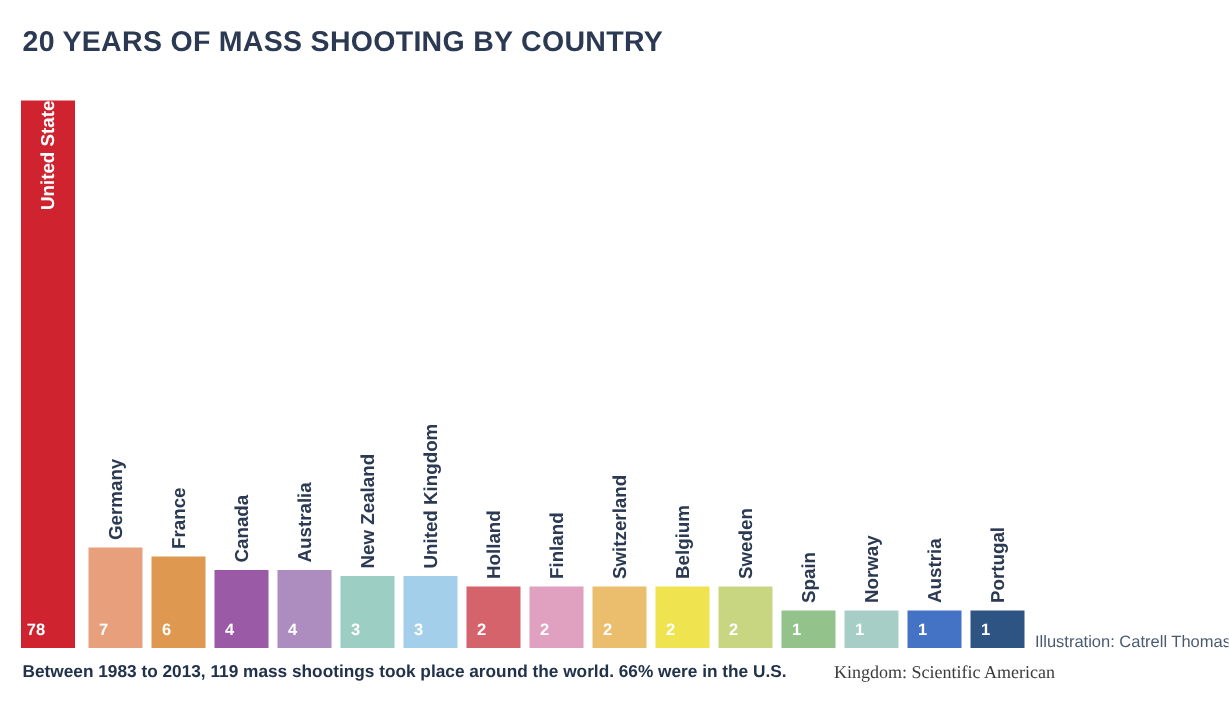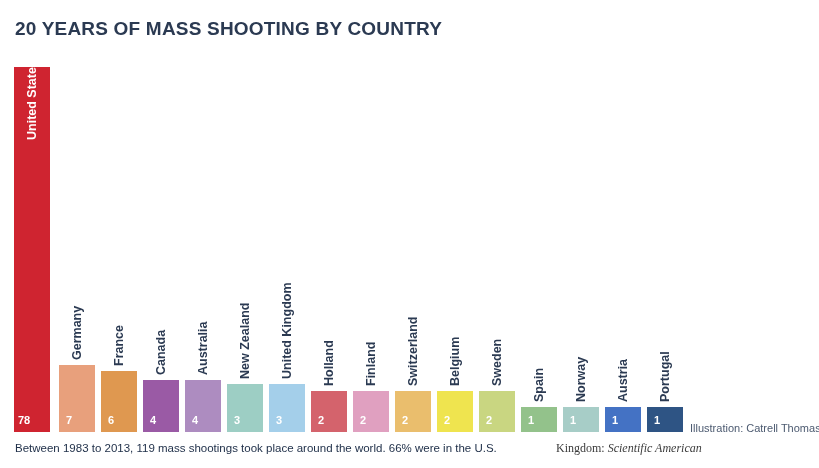--- a/index.html
+++ b/index.html
@@ -81,36 +81,36 @@
 
   .bar-label.inside span {
     color: #ffffff;
   }
 
   #footer-note {
     position: absolute;
     left: 15px;
     top: 442px;
     font-size: 11.5px;
-    font-weight: normal;
+    font-weight: bold;
     color: #22324b;
     white-space: nowrap;
   }
 
   #source-note {
     position: absolute;
     left: 556px;
     top: 441px;
     font-size: 12px;
     color: #3b3b3b;
     font-family: "Liberation Serif", serif;
     white-space: nowrap;
   }
   #source-note .src-label { font-style: normal; }
-  #source-note .src-value { font-style: italic; }
+  #source-note .src-value { }
 
   #illustration-credit {
     position: absolute;
     left: 690px;
     top: 422px;
     font-size: 11px;
     color: #4c5a70;
     white-space: nowrap;
   }
 </style>

